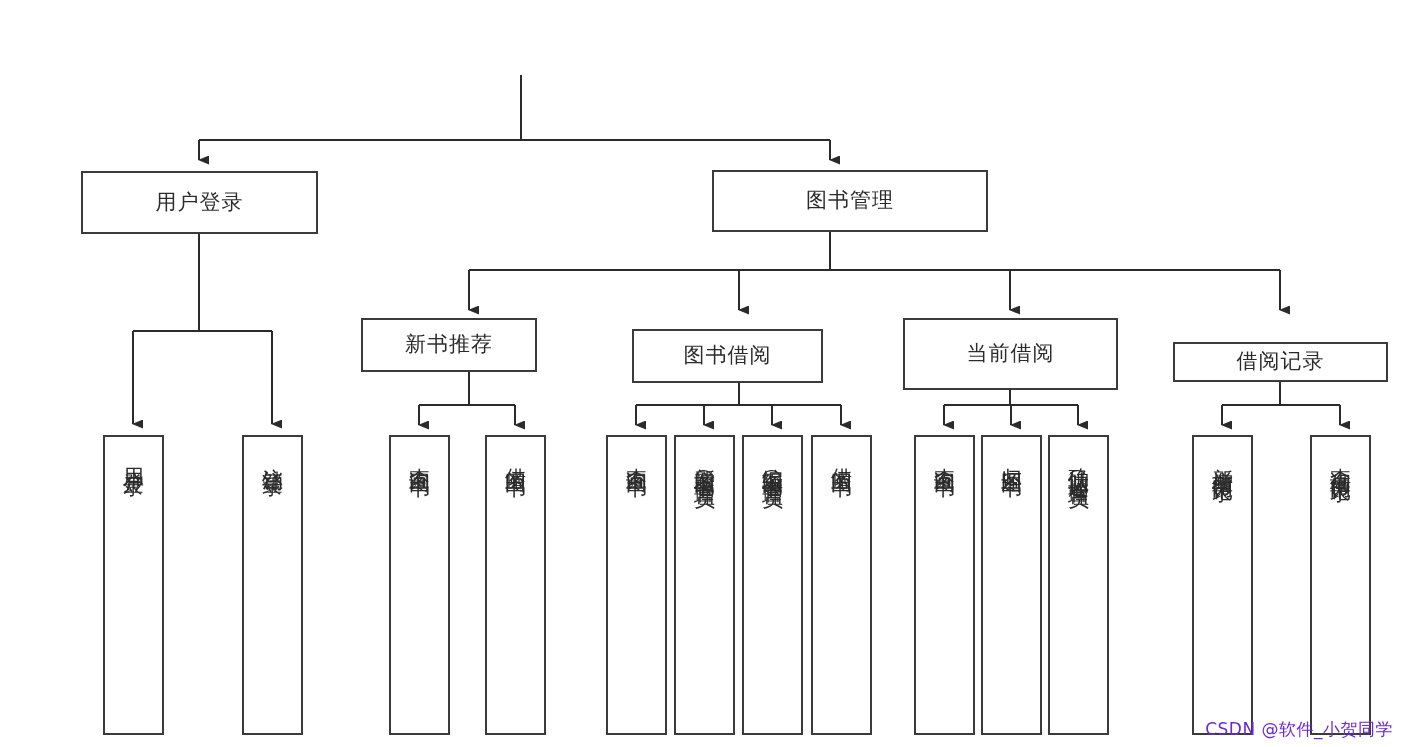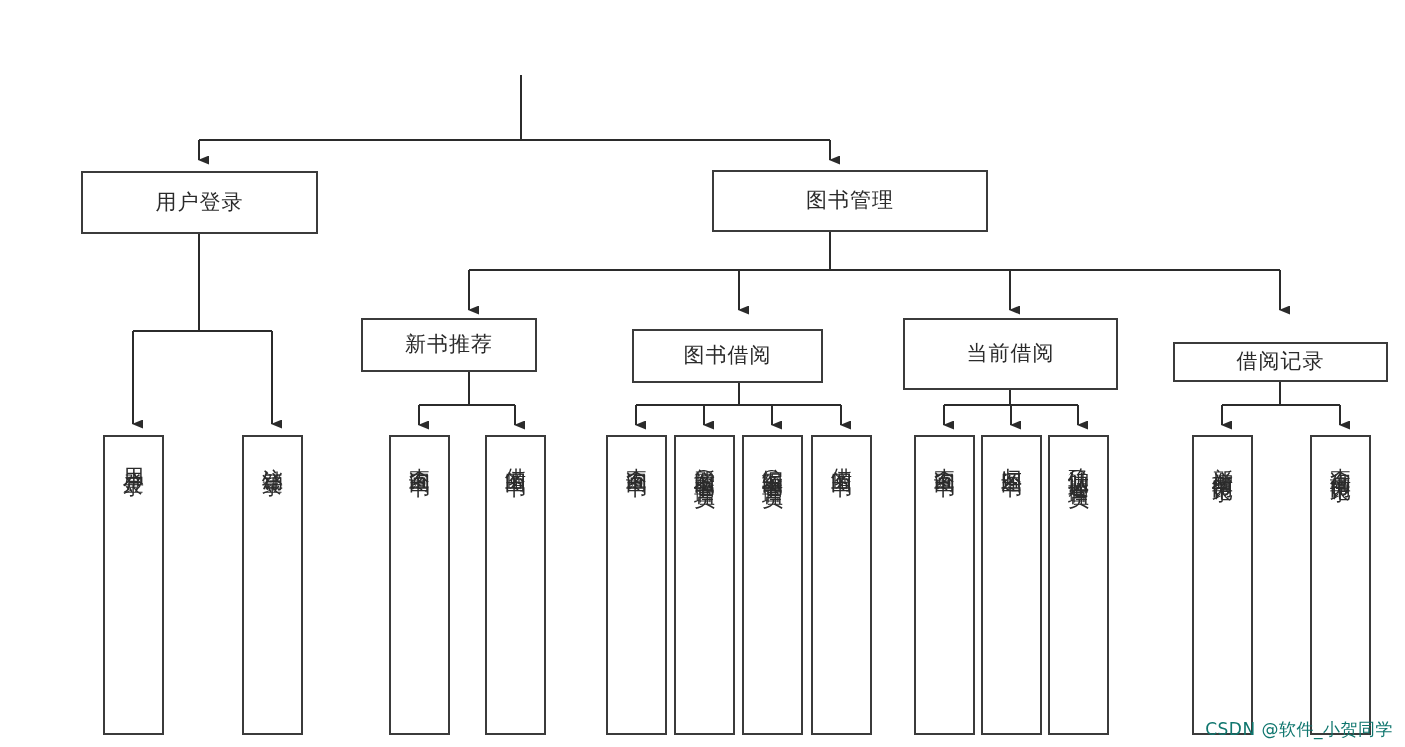--- a/index.html
+++ b/index.html
@@ -59,21 +59,21 @@
     letter-spacing: 3px;
     line-height: 1.05;
     white-space: nowrap;
     display: block;
   }
   .watermark {
     position: absolute;
     right: 12px;
     bottom: 6px;
     font-size: 17px;
-    color: #0f766e;
+    color: #6d28d9;
     white-space: nowrap;
     z-index: 3;
     letter-spacing: 0.5px;
   }
 </style>
 </head>
 <body>
 
 <div id="diagram-root">
 

